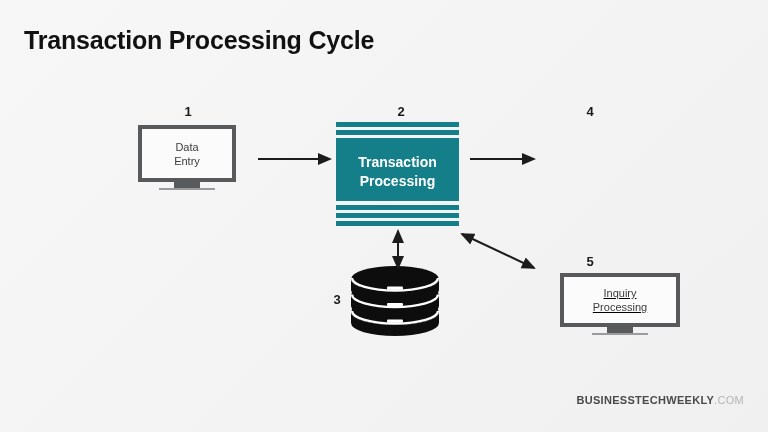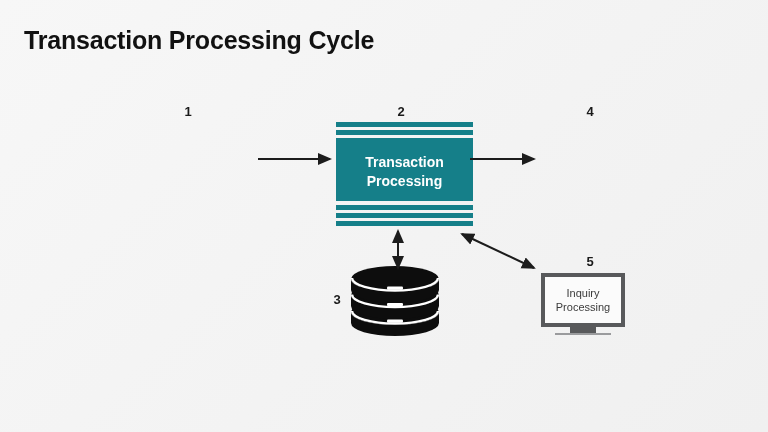--- a/index.html
+++ b/index.html
@@ -78,21 +78,20 @@
     left: 50%;
     transform: translateX(-50%);
     width: 56px;
     height: 2px;
     background: #9a9b9d;
   }
 
   
   #tp-block {
     position: absolute;
-    padding-left: 14px;
   }
   .stripe {
     position: absolute;
     background: #157f89;
     left: 0;
     width: 100%;
   }
   #tp-body {
     position: absolute;
     left: 0;
@@ -150,20 +149,28 @@
   #wm-tld { font-weight: normal; color: #b4b4b4; }
 </style>
 </head>
 <body>
 
 <div id="slide">
 
   <div id="title">Transaction Processing Cycle</div>
 
   <div class="step-num" style="left:176px; top:104px;">1</div>
+  <div class="monitor" id="node-data-entry" style="left:138px; top:125px; width:98px; height:57px;">
+    <div class="screen">
+      <div class="screen-label">Data
+Entry</div>
+    </div>
+    <div class="neck" style="top:57px;"></div>
+    <div class="base" style="top:63px;"></div>
+  </div>
 
   <div class="step-num" style="left:389px; top:104px;">2</div>
   <div id="tp-block" style="left:336px; top:122px; width:123px; height:104px;">
     <div class="stripe" style="top:0px;  height:5px;"></div>
     <div class="stripe" style="top:8px;  height:5px;"></div>
     <div class="stripe" style="top:16px; height:5px;"></div>
     <div id="tp-body" style="top:21px; height:58px;">
       <div id="tp-label">Transaction
 Processing</div>
     </div>
@@ -197,21 +204,21 @@
         <rect x="38" y="20.5" width="16" height="3.2" rx="1.1"></rect>
         <rect x="38" y="37" width="16" height="3.2" rx="1.1"></rect>
         <rect x="38" y="53.5" width="16" height="3.2" rx="1.1"></rect>
       </g>
     </svg>
   </div>
 
   <div class="step-num" style="left:578px; top:104px;">4</div>
 
   <div class="step-num" style="left:578px; top:254px;">5</div>
-  <div class="monitor" id="node-inquiry-processing" style="left:541px; top:273px; width:84px; height:54px;">
+  <div class="monitor" id="node-inquiry-processing" style="left:560px; top:273px; width:120px; height:54px;text-decoration:underline;">
     <div class="screen">
       <div class="screen-label">Inquiry
 Processing</div>
     </div>
     <div class="neck" style="top:54px;"></div>
     <div class="base" style="top:60px;"></div>
   </div>
 
   <svg id="arrows">
     <defs>
@@ -225,14 +232,15 @@
 
     <line x1="258" y1="159" x2="330" y2="159" stroke="#1c1c1c" stroke-width="2" marker-end="url(#ah)"></line>
 
     <line x1="470" y1="159" x2="534" y2="159" stroke="#1c1c1c" stroke-width="2" marker-end="url(#ah)"></line>
 
     <line x1="398" y1="231" x2="398" y2="268" stroke="#1c1c1c" stroke-width="2" marker-end="url(#ah)" marker-start="url(#ah-start)"></line>
 
     <line x1="462" y1="234" x2="534" y2="268" stroke="#1c1c1c" stroke-width="2" marker-end="url(#ah)" marker-start="url(#ah-start)"></line>
   </svg>
 
+  <div id="watermark"><span id="wm-main">BUSINESSTECHWEEKLY</span><span id="wm-tld">.COM</span></div>
 
 </div>
 
 </body></html>

